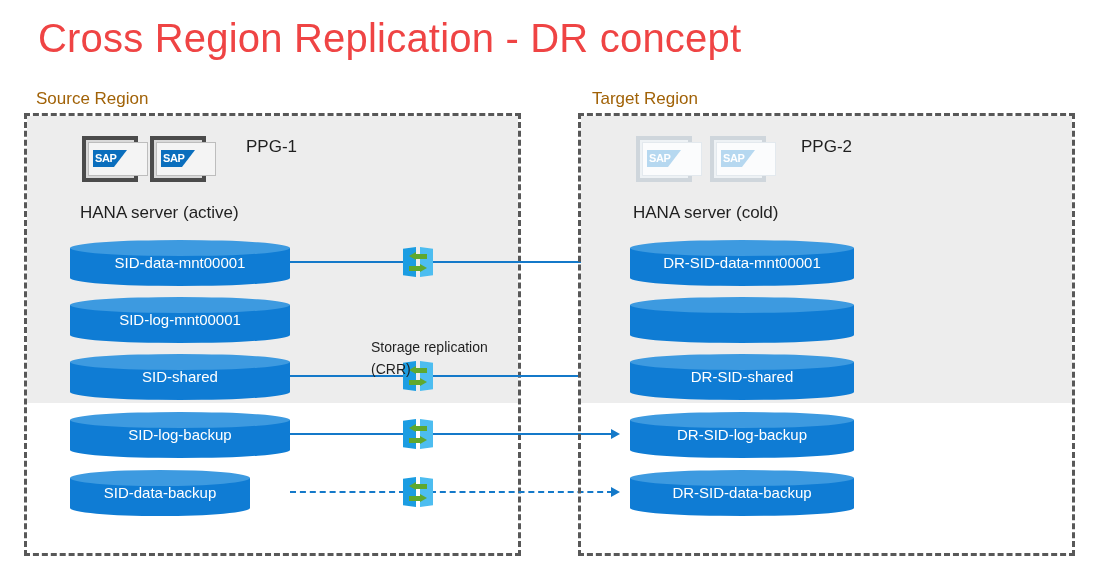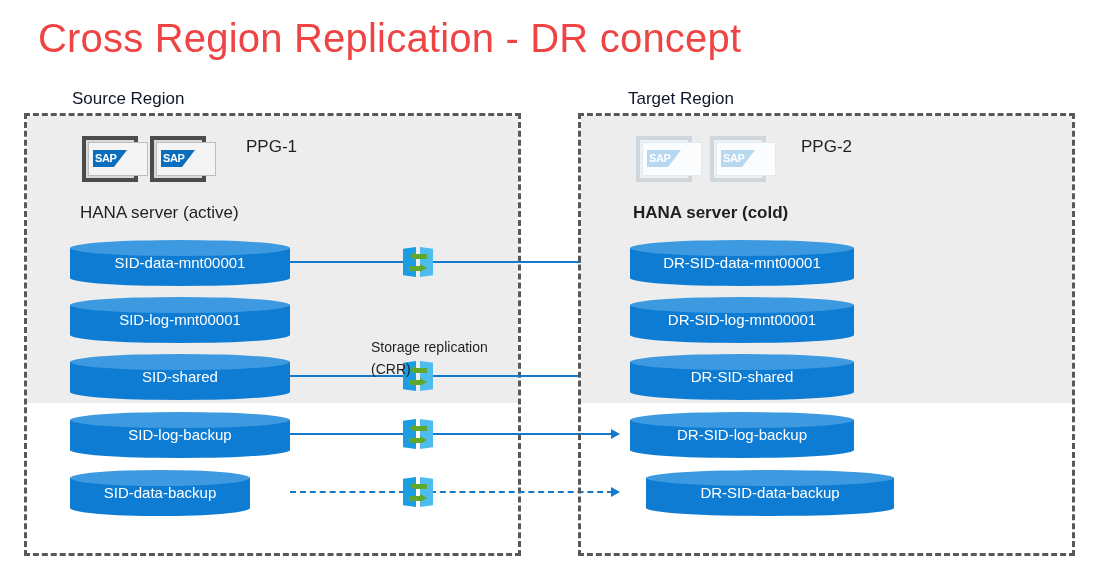--- a/index.html
+++ b/index.html
@@ -12,21 +12,21 @@
 
   
   .title{
     position:absolute;left:38px;top:13px;
     font-size:40px;line-height:50px;font-weight:300;
     color:#ef4444;letter-spacing:0.2px;white-space:nowrap;
   }
 
   
   .region-caption{
-    position:absolute;font-size:17px;line-height:20px;color:#0f172a;white-space:nowrap;margin-left:36px;
+    position:absolute;font-size:17px;line-height:20px;color:#a16207;white-space:nowrap;
   }
   #cap-source{left:36px;top:89px;}
   #cap-target{left:592px;top:89px;}
 
   
   .region-box{
     position:absolute;
     border:3px dashed #585858;
     background:transparent;
     box-sizing:border-box;
@@ -44,21 +44,21 @@
   .ppg-label{
     position:absolute;font-size:17px;line-height:20px;color:#1f1f1f;white-space:nowrap;
   }
   #ppg-1-label{left:246px;top:137px;}
   #ppg-2-label{left:801px;top:137px;}
 
   .hana-label{
     position:absolute;font-size:17px;line-height:20px;color:#1f1f1f;white-space:nowrap;
   }
   #hana-source-label{left:80px;top:203px;}
-  #hana-target-label{left:633px;top:203px;font-weight:bold;}
+  #hana-target-label{left:633px;top:203px;}
 
   
   .sap-icon{position:absolute;width:72px;height:46px;}
   .sap-icon .frame{
     position:absolute;left:0;top:0;width:56px;height:46px;
     box-sizing:border-box;border:4px solid #4b4b4b;background:#d9d9d9;
   }
   .sap-icon .inner{
     position:absolute;left:6px;top:6px;right:6px;bottom:6px;
     background:#f4f4f4;border:1px solid #bdbdbd;box-sizing:border-box;
@@ -314,34 +314,33 @@
   <div class="cyl" style="left:630px;top:240px;width:224px;height:46px;">
     <div class="bottom"></div>
     <div class="body"></div>
     <div class="top"></div>
     <div class="label">DR-SID-data-mnt00001</div>
   </div>
   <div class="cyl" style="left:630px;top:297px;width:224px;height:46px;">
     <div class="bottom"></div>
     <div class="body"></div>
     <div class="top"></div>
-    <div class="label">DR-SID-log-mnt00001</div>
   </div>
   <div class="cyl" style="left:630px;top:354px;width:224px;height:46px;">
     <div class="bottom"></div>
     <div class="body"></div>
     <div class="top"></div>
     <div class="label">DR-SID-shared</div>
   </div>
   <div class="cyl" style="left:630px;top:412px;width:224px;height:40px;text-align:center;">
     <div class="bottom"></div>
     <div class="body"></div>
     <div class="top"></div>
     <div class="label">DR-SID-log-backup</div>
   </div>
-  <div class="cyl" style="left:630px;top:470px;width:248px;height:46px;margin-left:16px;">
+  <div class="cyl" style="left:630px;top:470px;width:224px;height:46px;">
     <div class="bottom"></div>
     <div class="body"></div>
     <div class="top"></div>
     <div class="label">DR-SID-data-backup</div>
   </div>
 
 </div>
 
 </body></html>

